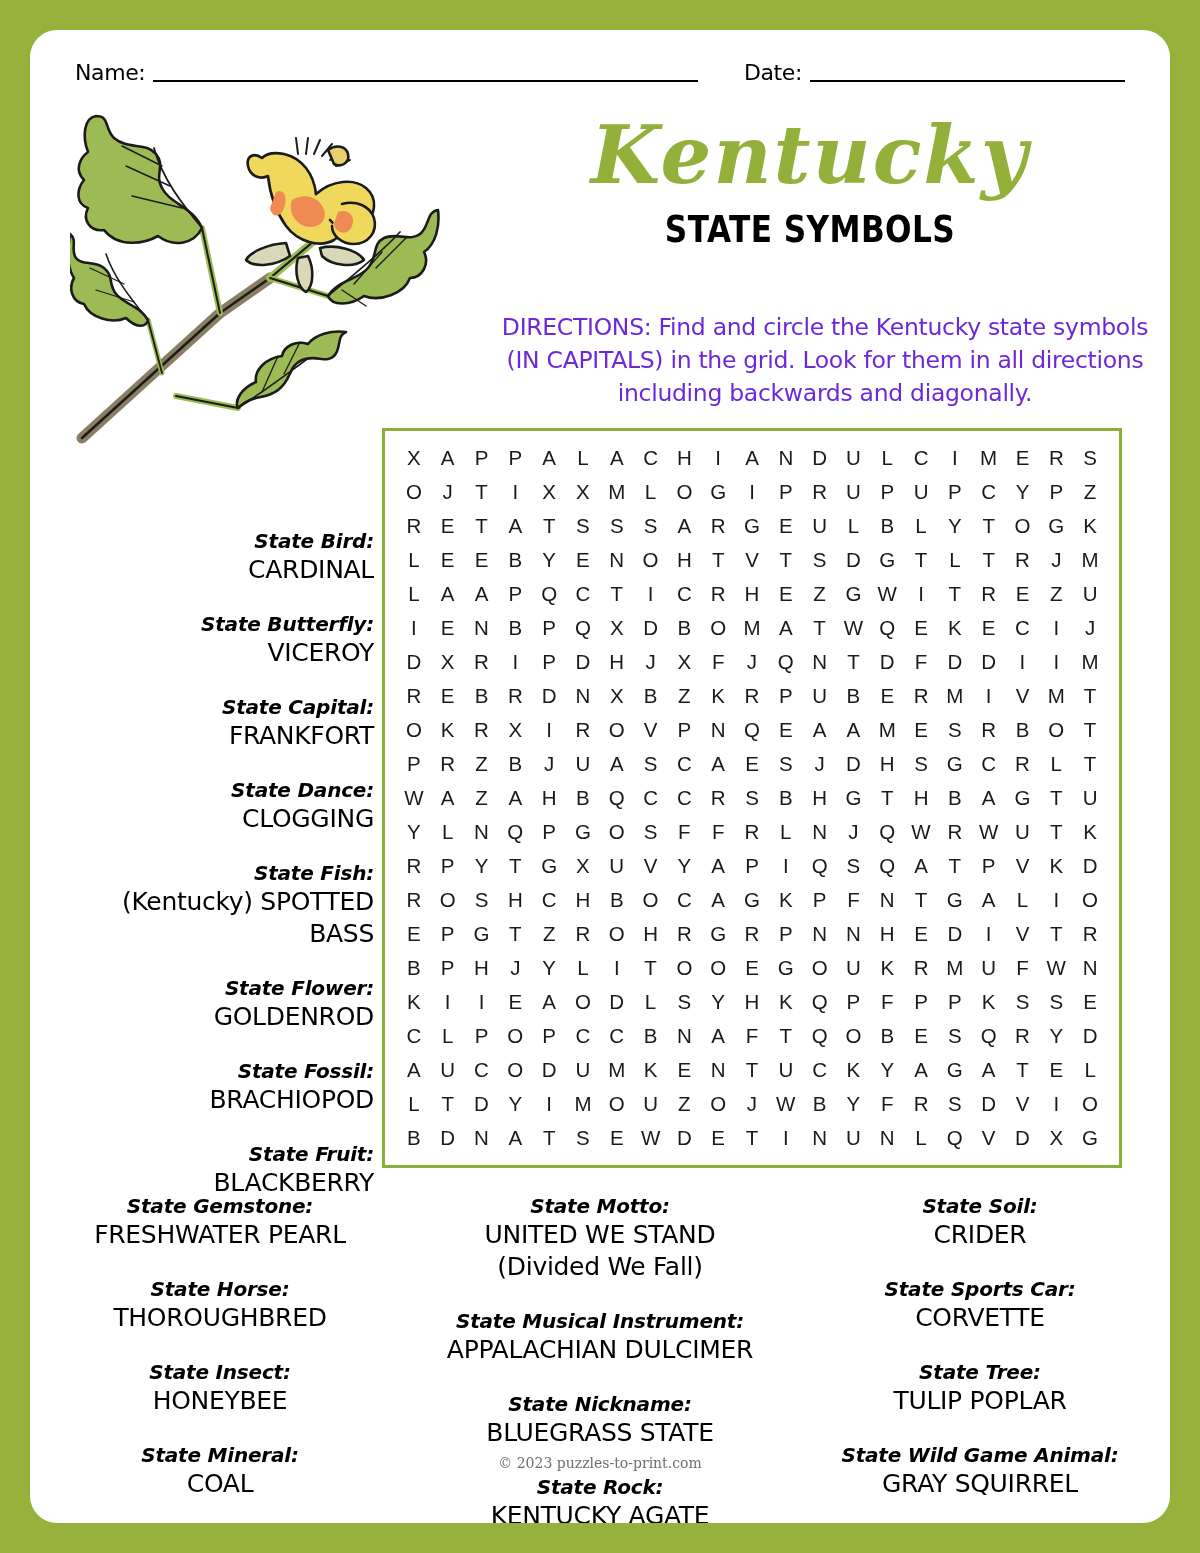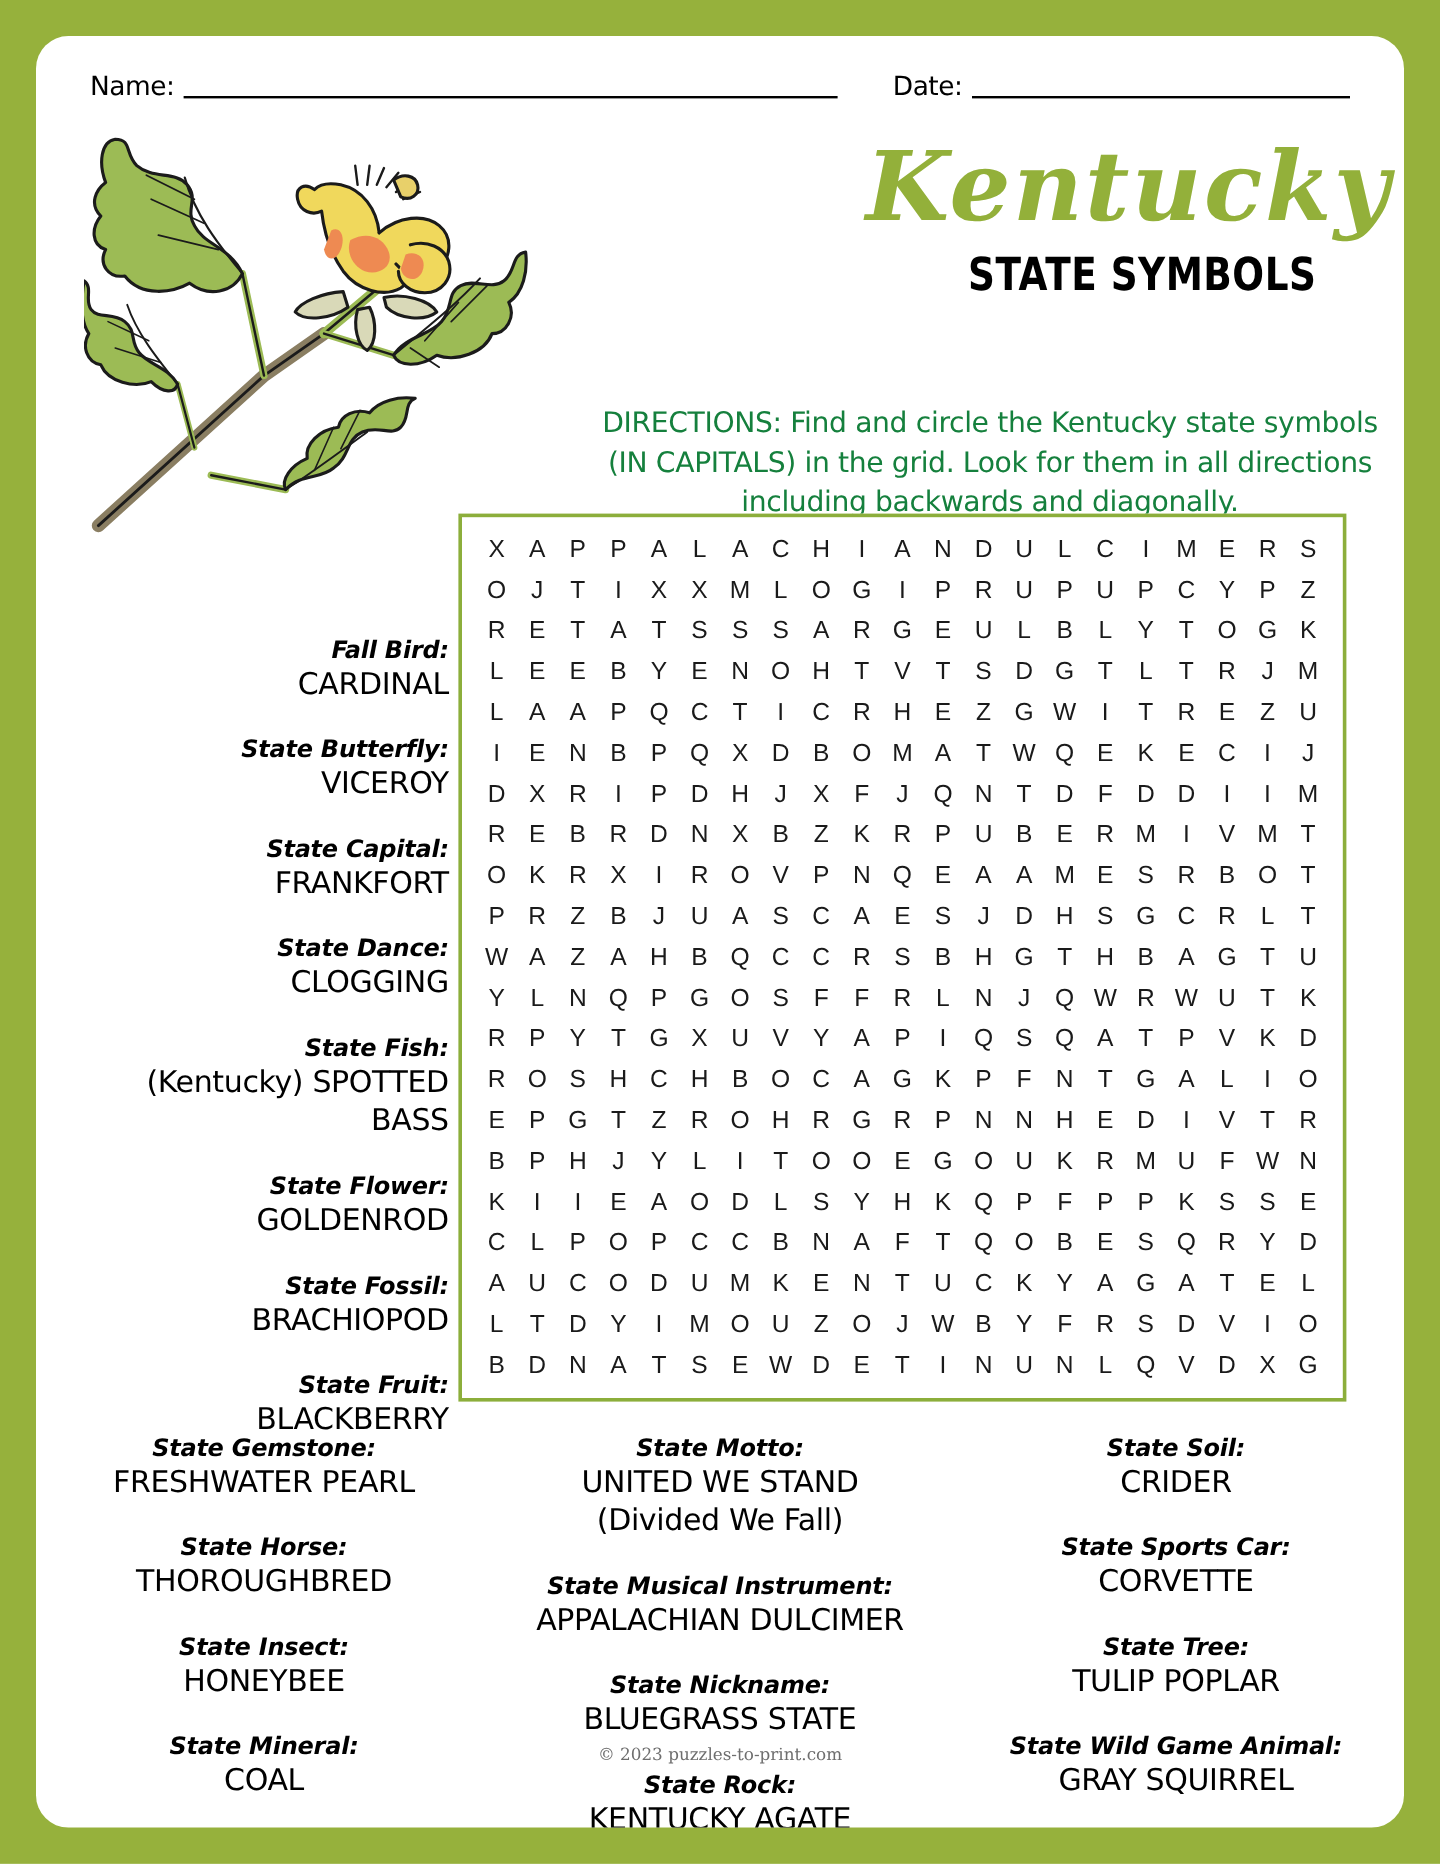--- a/index.html
+++ b/index.html
@@ -44,21 +44,21 @@
     position: absolute;
     left: 40px; top: 78px;
     width: 370px; height: 350px;
   }
   .illus svg { width: 100%; height: 100%; display: block; }
 
   .title-wrap {
     position: absolute;
     left: 430px; top: 85px;
     width: 700px;
-    text-align: right;
+    text-align: center;
   }
   .title-script {
     font-family: "DejaVu Serif", serif;
     font-style: italic;
     font-weight: 700;
     font-size: 80px;
     line-height: 1.0;
     color: #93B03A;
     letter-spacing: 2px;
   }
@@ -66,27 +66,27 @@
     margin-top: 12px;
     font-family: "DejaVu Sans", sans-serif;
     font-weight: 700;
     font-size: 38px;
     letter-spacing: 0.5px;
     color: #000;
     transform: scaleX(0.82);
   }
   .directions {
     position: absolute;
-    left: 455px; top: 306px;
+    left: 455px; top: 281px;
     width: 680px;
     text-align: center;
     font-family: "DejaVu Sans", sans-serif;
     font-size: 23.5px;
     line-height: 1.40;
-    color: #15803d;
+    color: #6d28d9;
     letter-spacing: -0.3px;
   }
 
   
   .grid-box {
     position: absolute;
     left: 352px; top: 398px;
     width: 740px; height: 740px;
     border: 3px solid #8CAE3B;
     background: #fff;
@@ -697,21 +697,21 @@
         <div class="cell">Q</div>
         <div class="cell">V</div>
         <div class="cell">D</div>
         <div class="cell">X</div>
         <div class="cell">G</div>
       </div>
   </div>
 
   <div class="leftlist" id="left-list">
       <div class="entry">
-        <div class="e-label">Fall Bird:</div>
+        <div class="e-label">State Bird:</div>
         <div class="e-value">CARDINAL</div>
       </div>
       <div class="entry">
         <div class="e-label">State Butterfly:</div>
         <div class="e-value">VICEROY</div>
       </div>
       <div class="entry">
         <div class="e-label">State Capital:</div>
         <div class="e-value">FRANKFORT</div>
       </div>

